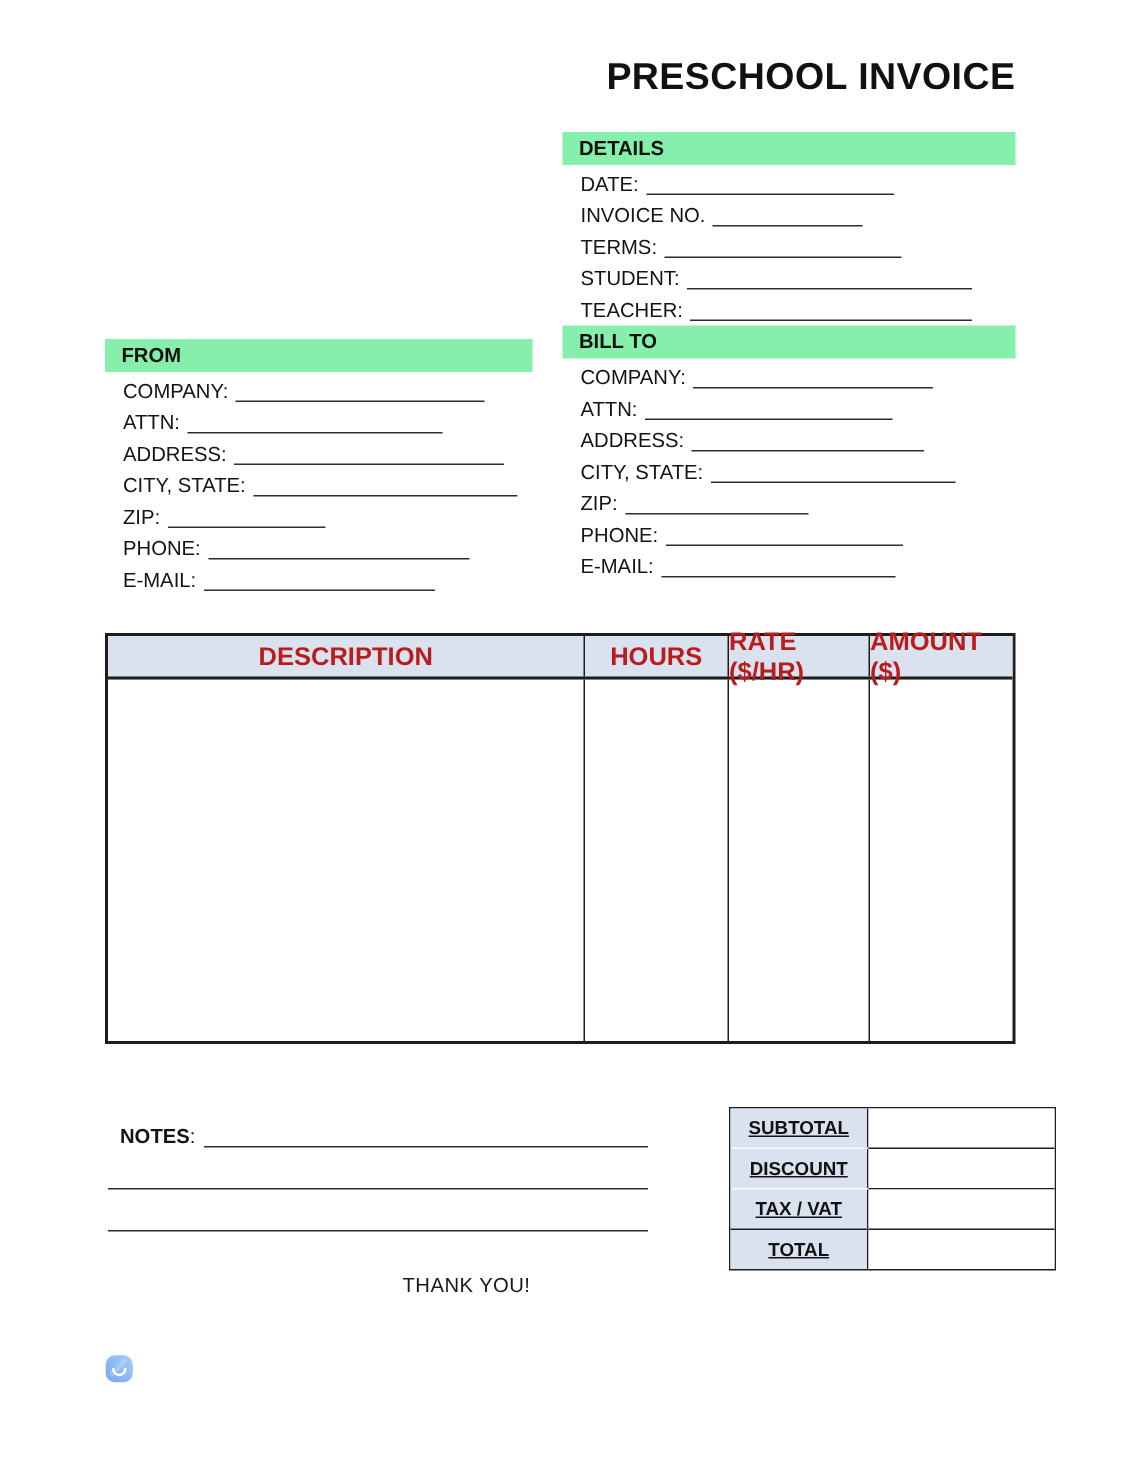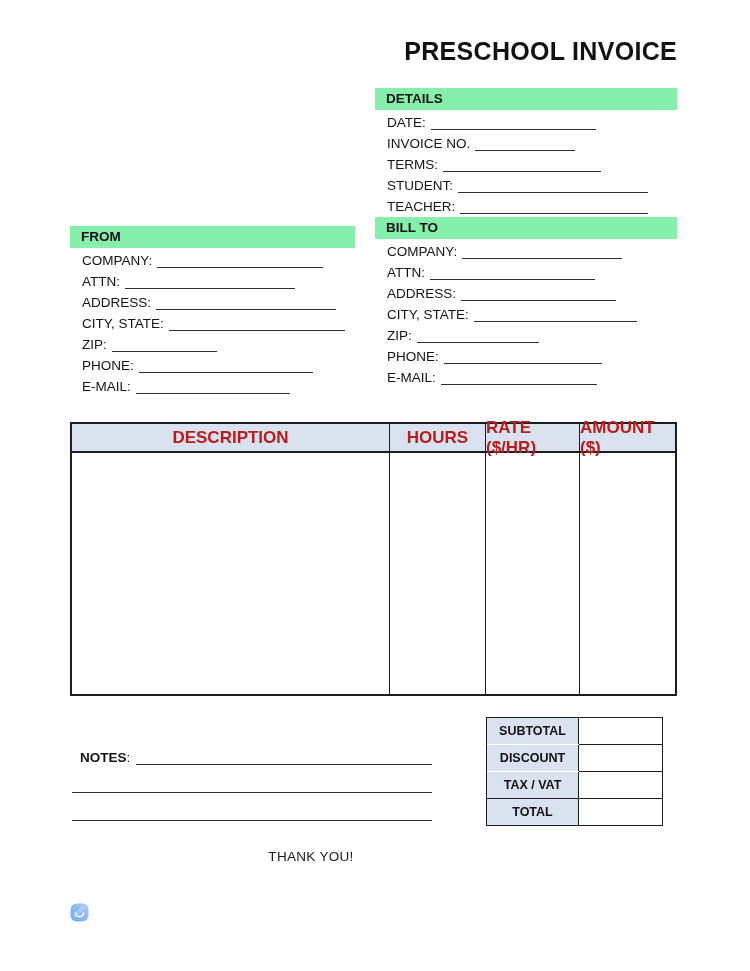--- a/index.html
+++ b/index.html
@@ -47,23 +47,23 @@
     font-size:17px; font-weight:bold; color:#b91c1c;
   }
   .items-header .hcell:last-child { border-right:none; }
   .items-body { display:flex; height:241px; }
   .items-body .bcell { box-sizing:border-box; border-right:1px solid #1d1d1d; }
   .items-body .bcell:last-child { border-right:none; }
   .w-desc { width:318px; } .w-hours { width:96px; } .w-rate { width:94px; } .w-amt { flex:1; }
 
   
   .totals {
-    position:absolute; left:486px; top:717px; width:177px;
+    position:absolute; left:486px; top:738px; width:218px;
     box-sizing:border-box; border:1.6px solid #1d1d1d;
-    display:grid; grid-template-columns:92px 1fr;
+    display:grid; grid-template-columns:92px 1fr;text-decoration:underline;
   }
   .t-label {
     background:#DBE2EF; border-right:1.6px solid #1d1d1d; height:26px;
     display:flex; align-items:center; justify-content:center;
     font-size:12.5px; font-weight:bold; color:#111;
   }
   .t-amount { height:26px; background:#fff; font-size:12.5px; text-align:right; line-height:26px; padding-right:4px; }
   .b-bottom { border-bottom:1.6px solid #1d1d1d; }
   .b-top    { border-top:1.6px solid #1d1d1d; }
 

